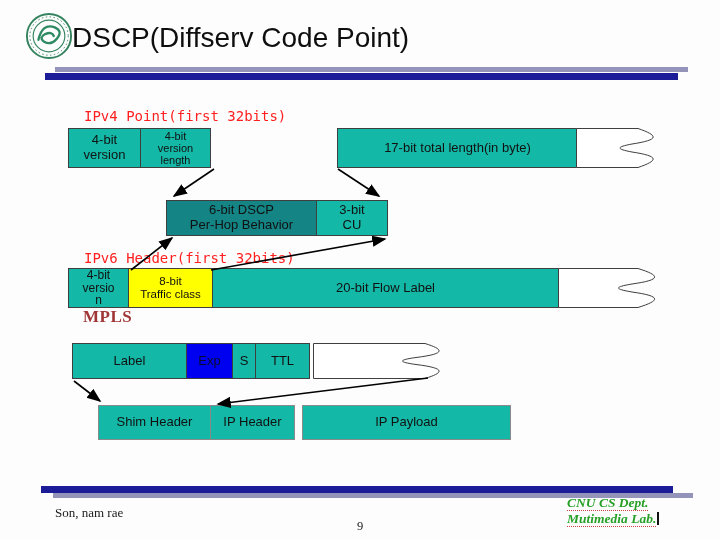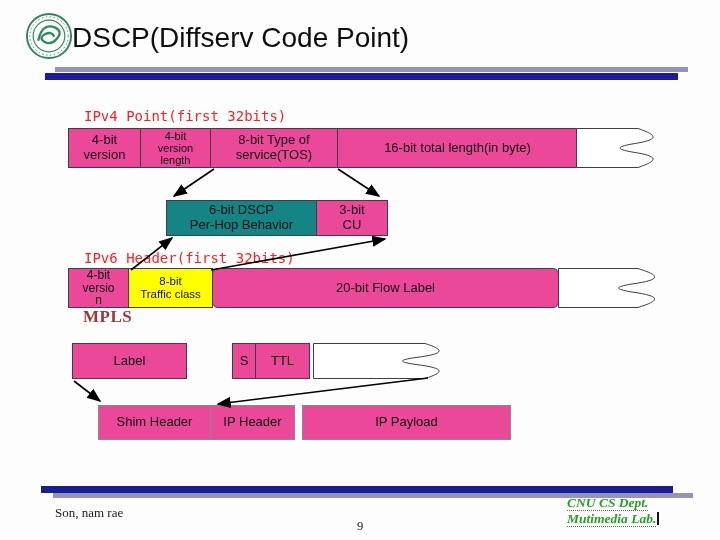--- a/index.html
+++ b/index.html
@@ -14,38 +14,38 @@
   #hline-gray{left:55px;top:67px;width:633px;height:5px;background:#9494bb;}
   #hline-navy{left:45px;top:73px;width:633px;height:7px;background:#1c1c99;}
 
   
   .red-label{position:absolute;font-family:"DejaVu Sans Mono",monospace;font-size:14px;
              color:#ff1f1f;white-space:nowrap;}
   #ipv4-label{left:84px;top:108px;}
   #ipv6-label{left:84px;top:250px;}
 
   
-  .box{position:absolute;border:1px solid #3f3f3f;background:#ec4899;display:flex;
+  .box{position:absolute;border:1px solid #3f3f3f;background:#14b8a6;display:flex;
        align-items:center;justify-content:center;text-align:center;color:#111;
        font-size:13px;line-height:1.15;white-space:pre-line;box-sizing:border-box;}
 
   
   .ipv4-f0{left:68px;top:128px;width:73px;height:40px;}
   .ipv4-f1{left:140px;top:128px;width:71px;height:40px;font-size:11px;line-height:1.1;}
   .ipv4-f2{left:210px;top:128px;width:128px;height:40px;}
   .ipv4-f3{left:337px;top:128px;width:241px;height:40px;}
 
   
   .dscp-box{left:166px;top:200px;width:151px;height:36px;background:#148484;}
   .cu-box{left:316px;top:200px;width:72px;height:36px;}
 
   
   .ipv6-f0{left:68px;top:268px;width:61px;height:40px;font-size:12px;line-height:1.08;}
   .ipv6-f1{left:128px;top:268px;width:85px;height:40px;background:#ffff00;font-size:11.5px;}
-  .ipv6-f2{left:212px;top:268px;width:347px;height:40px;border-radius:6px;}
+  .ipv6-f2{left:212px;top:268px;width:347px;height:40px;}
 
   
   #mpls-label{position:absolute;left:83px;top:307px;font-family:"Liberation Serif",serif;
               font-weight:600;font-size:17px;color:#9f3535;letter-spacing:.5px;}
   .mpls-f0{left:72px;top:343px;width:115px;height:36px;}
   .mpls-f1{left:186px;top:343px;width:47px;height:36px;background:#0000f0;color:#0a0a30;}
   .mpls-f2{left:232px;top:343px;width:24px;height:36px;}
   .mpls-f3{left:255px;top:343px;width:55px;height:36px;}
 
   
@@ -85,23 +85,21 @@
   <div id="title">DSCP(Diffserv Code Point)</div>
   <div id="hline-gray" class="hline"></div>
   <div id="hline-navy" class="hline"></div>
 
   <div id="ipv4-label" class="red-label">IPv4 Point(first 32bits)</div>
   <div class="box ipv4-f0">4-bit
 version</div>
   <div class="box ipv4-f1">4-bit
 version
 length</div>
-  <div class="box ipv4-f2">8-bit Type of
-service(TOS)</div>
-  <div class="box ipv4-f3">16-bit total length(in byte)</div>
+  <div class="box ipv4-f3">17-bit total length(in byte)</div>
   <svg class="torn" style="left:576px;top:128px" width="84" height="40" viewBox="0 0 84 40">
     <path d="M0.5 0.5 L62 0.5 C84 8 82 12 56 16 C40 19 40 21 56 24 C82 28 84 32 62 39.5 L0.5 39.5 Z" fill="#ffffff" stroke="#3f3f3f" stroke-width="1"></path>
   </svg>
 
   <div class="box dscp-box">6-bit DSCP
 Per-Hop Behavior</div>
   <div class="box cu-box">3-bit
 CU</div>
 
   <div id="ipv6-label" class="red-label">IPv6 Header(first 32bits)</div>
@@ -110,20 +108,21 @@
 n</div>
   <div class="box ipv6-f1">8-bit
 Traffic class</div>
   <div class="box ipv6-f2">20-bit Flow Label</div>
   <svg class="torn" style="left:558px;top:268px" width="104" height="40" viewBox="0 0 104 40">
     <path d="M0.5 0.5 L80 0.5 C104 8 102 12 74 16 C56 19 56 21 74 24 C102 28 104 32 80 39.5 L0.5 39.5 Z" fill="#ffffff" stroke="#3f3f3f" stroke-width="1"></path>
   </svg>
 
   <div id="mpls-label">MPLS</div>
   <div class="box mpls-f0">Label</div>
+  <div class="box mpls-f1">Exp</div>
   <div class="box mpls-f2">S</div>
   <div class="box mpls-f3">TTL</div>
   <svg class="torn" style="left:313px;top:343px" width="132" height="36" viewBox="0 0 132 36">
     <path d="M0.5 0.5 L112 0.5 C133 7 131 11 103 14.5 C85 17 85 19 103 21.5 C131 25 133 29 112 35.5 L0.5 35.5 Z" fill="#ffffff" stroke="#3f3f3f" stroke-width="1"></path>
   </svg>
 
   <div class="box pkt pkt-f0">Shim Header</div>
   <div class="box pkt pkt-f1">IP Header</div>
   <div class="box pkt pkt-f2">IP Payload</div>
 

